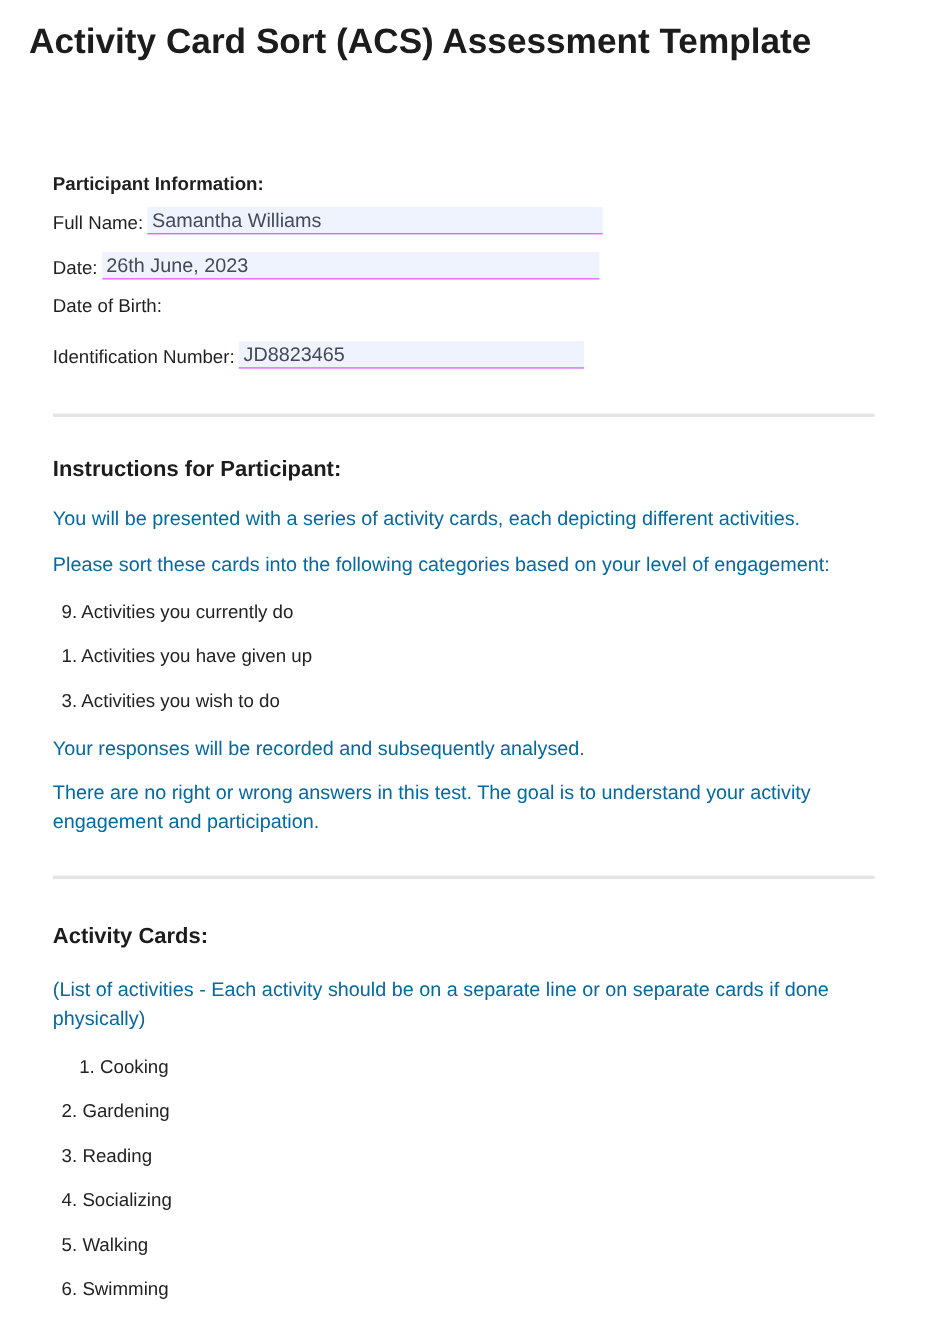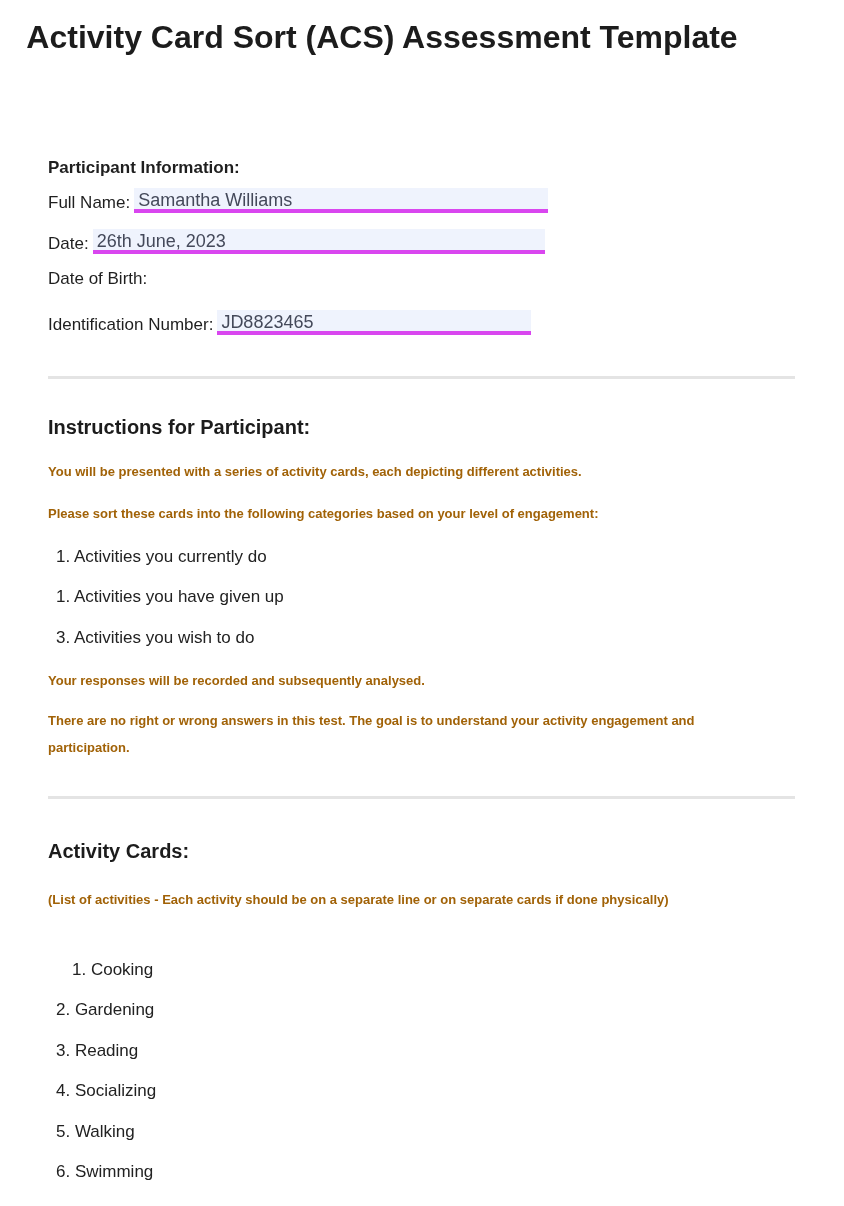--- a/index.html
+++ b/index.html
@@ -8,27 +8,27 @@
       font-family: "Liberation Sans", sans-serif; color: #1f1f1f;
     }
     .title {
       position: absolute; left: 0; top: 17px; width: 764px;
       text-align: center; font-weight: bold; font-size: 32px; line-height: 40px;
       color: #1c1c1c;
     }
     .label-bold { position: absolute; left: 48px; font-weight: bold; font-size: 17px; text-align: right; }
     .row { position: absolute; left: 48px; font-size: 17px; line-height: 20px; white-space: nowrap; display: flex; align-items: flex-end; }
     .field {
-      display: inline-block; background: #eff3fd; border-bottom: 4px solid #d946ef;
+      display: inline-block; background: #eff3fd; border-bottom: 1px solid #d946ef;
       height: 25px; line-height: 24px; padding-left: 4px; color: #44495a; font-size: 18px;
       box-sizing: border-box; margin-left: 4px;
     }
     .divider { position: absolute; left: 48px; width: 747px; height: 3px; background: #e4e4e4; }
     .h2 { position: absolute; left: 48px; font-weight: bold; font-size: 20px; line-height: 24px; color: #1c1c1c; }
-    .para { position: absolute; left: 48px; width: 720px; font-size: 13px; line-height: 27px; color: #a16207; font-weight: bold; }
+    .para { position: absolute; left: 48px; width: 720px; font-size: 18px; line-height: 27px; color: #0369a1; }
     .li { position: absolute; left: 56px; font-size: 17px; line-height: 22px; color: #222; white-space: nowrap; }
   </style>
 </head>
 <body>
 
 <div class="title">Activity Card Sort (ACS) Assessment Template</div>
 
 <div class="label-bold" style="top:158px;">Participant Information:</div>
 
 <div class="row" style="top:188px;">
@@ -49,21 +49,21 @@
   <span>Identification Number:</span>
   <span class="field" style="width:314px;">JD8823465</span>
 </div>
 
 <div class="divider" style="top:376px;"></div>
 
 <div class="h2" style="top:415px;">Instructions for Participant:</div>
 <div class="para" style="top:458px;">You will be presented with a series of activity cards, each depicting different activities.</div>
 <div class="para" style="top:500px;">Please sort these cards into the following categories based on your level of engagement:</div>
 
-<div class="li" style="top:546px;">1. Activities you currently do</div>
+<div class="li" style="top:546px;">9. Activities you currently do</div>
 <div class="li" style="top:586px;">1. Activities you have given up</div>
 <div class="li" style="top:627px;">3. Activities you wish to do</div>
 
 <div class="para" style="top:667px;">Your responses will be recorded and subsequently analysed.</div>
 <div class="para" style="top:707px;">There are no right or wrong answers in this test. The goal is to understand your activity engagement and participation.</div>
 
 <div class="divider" style="top:796px;"></div>
 
 <div class="h2" style="top:839px;">Activity Cards:</div>
 <div class="para" style="top:886px;">(List of activities - Each activity should be on a separate line or on separate cards if done physically)</div>

